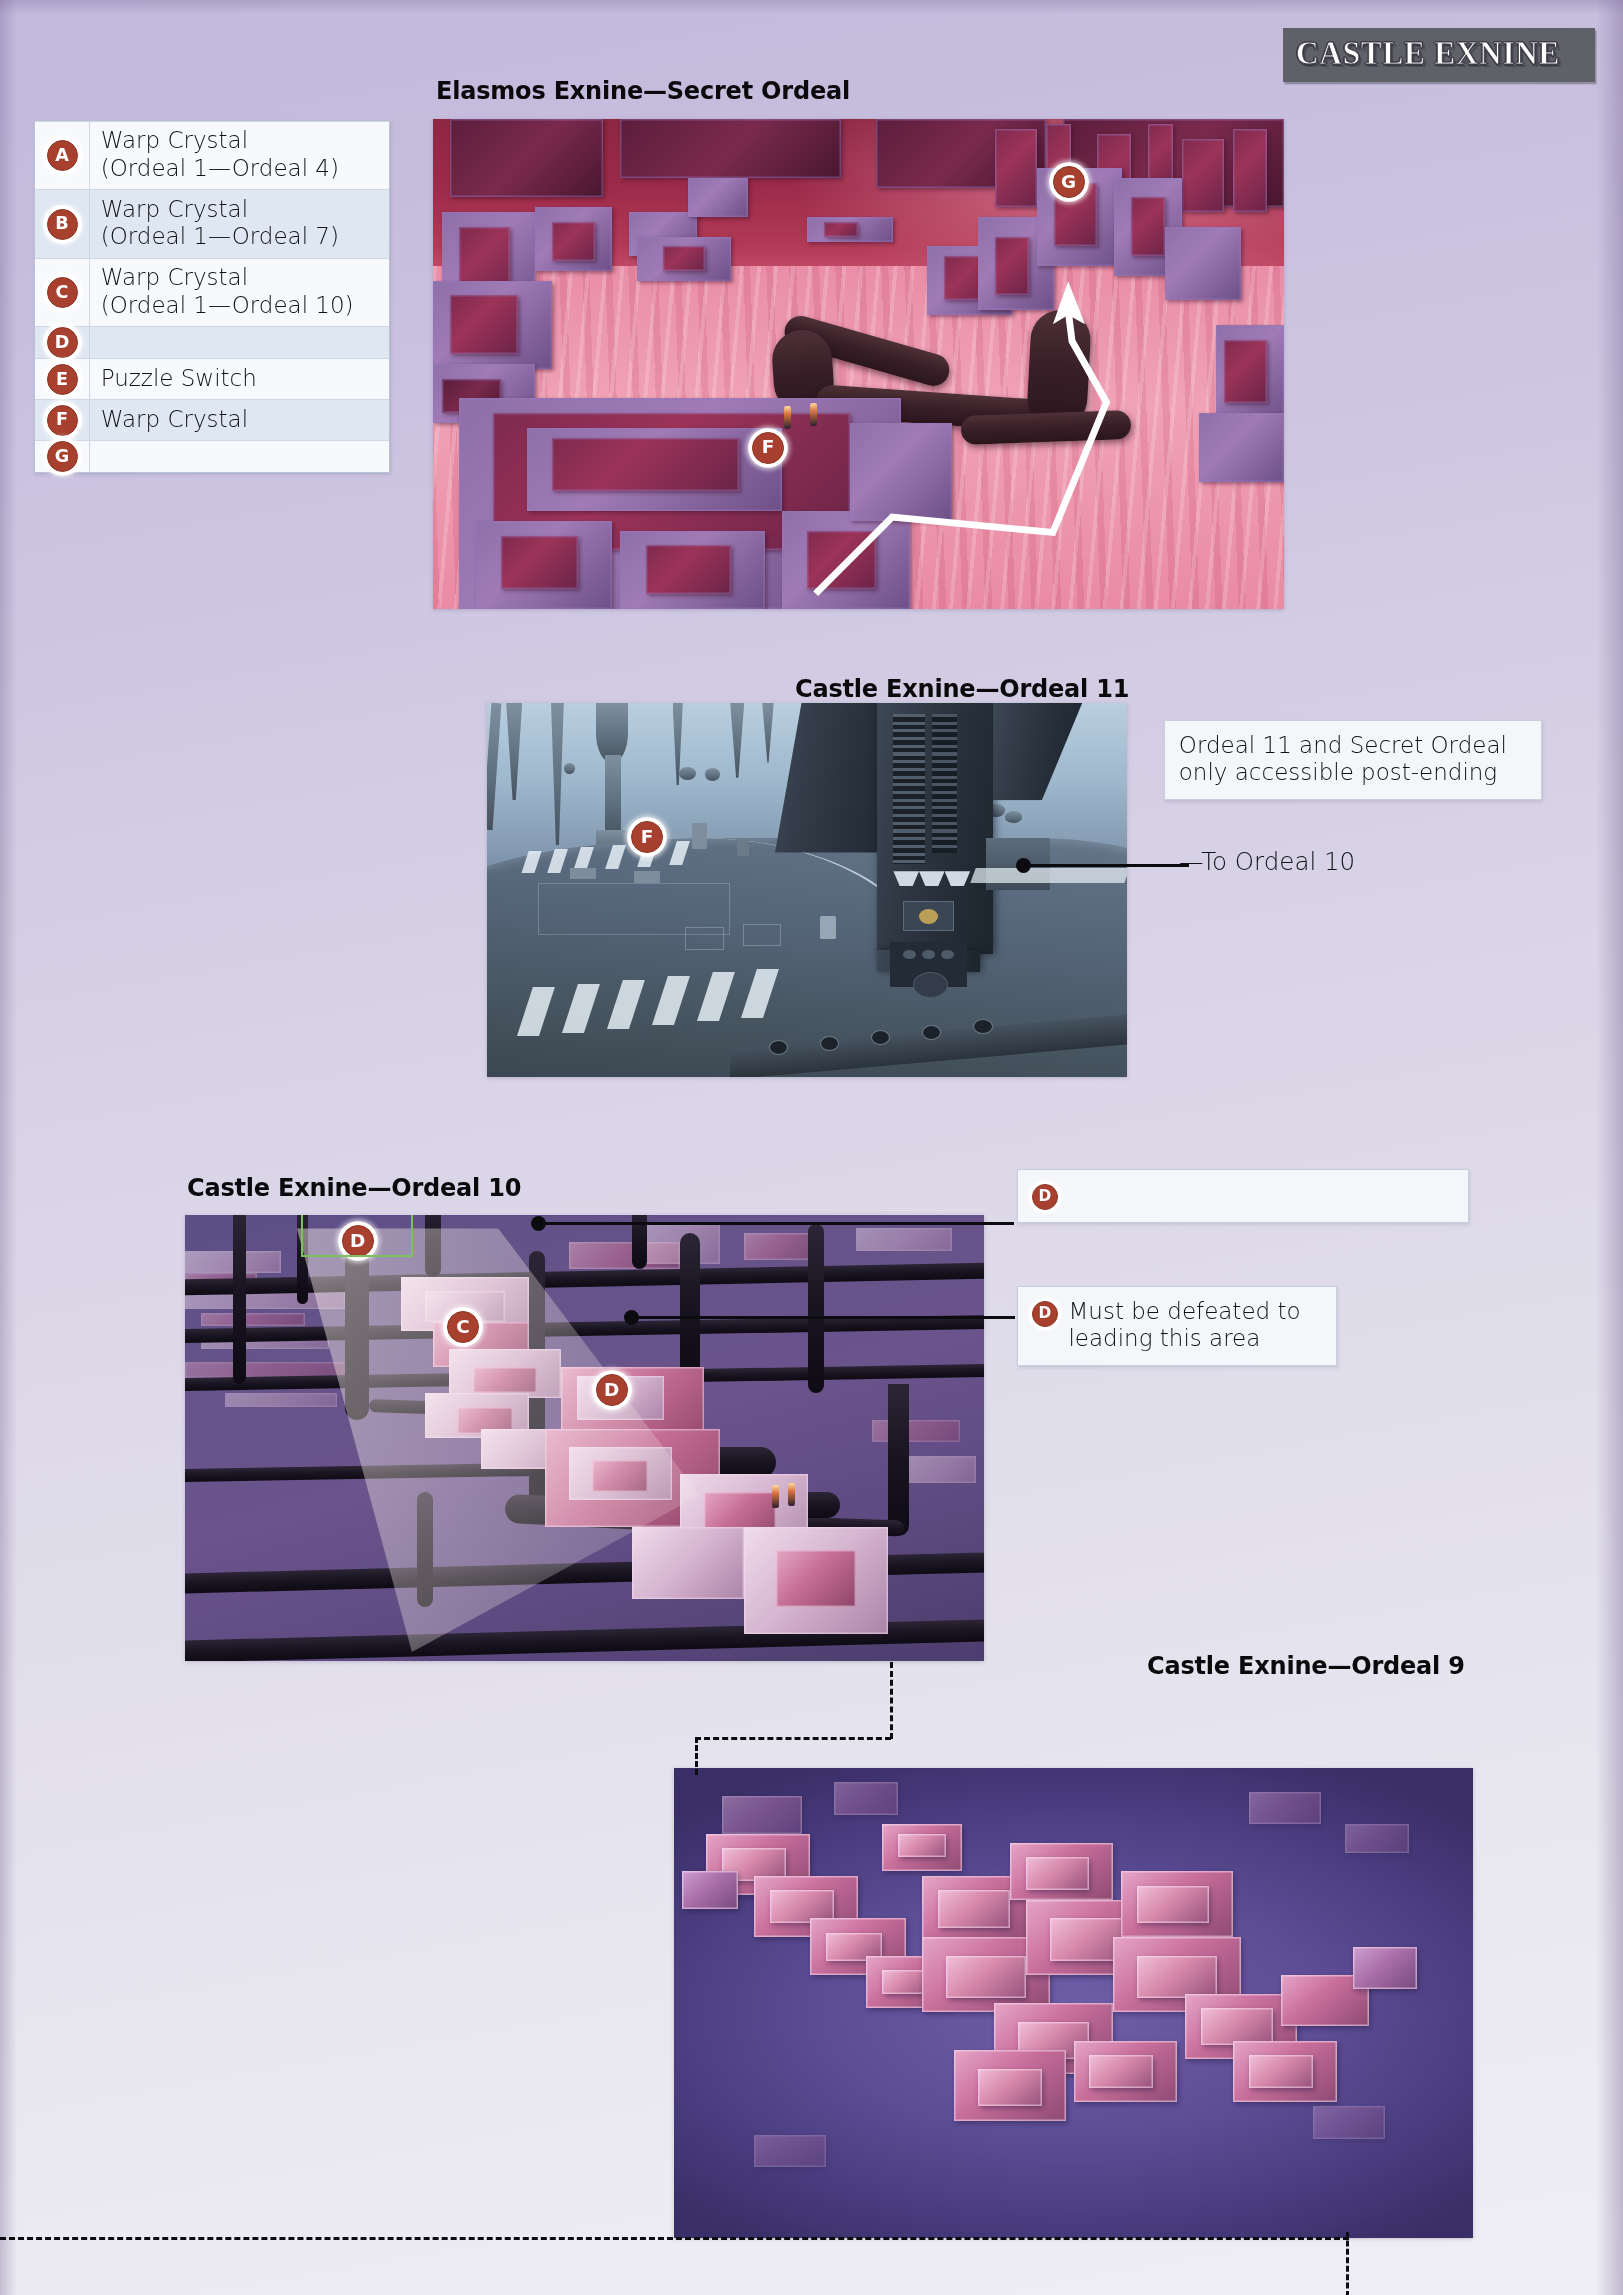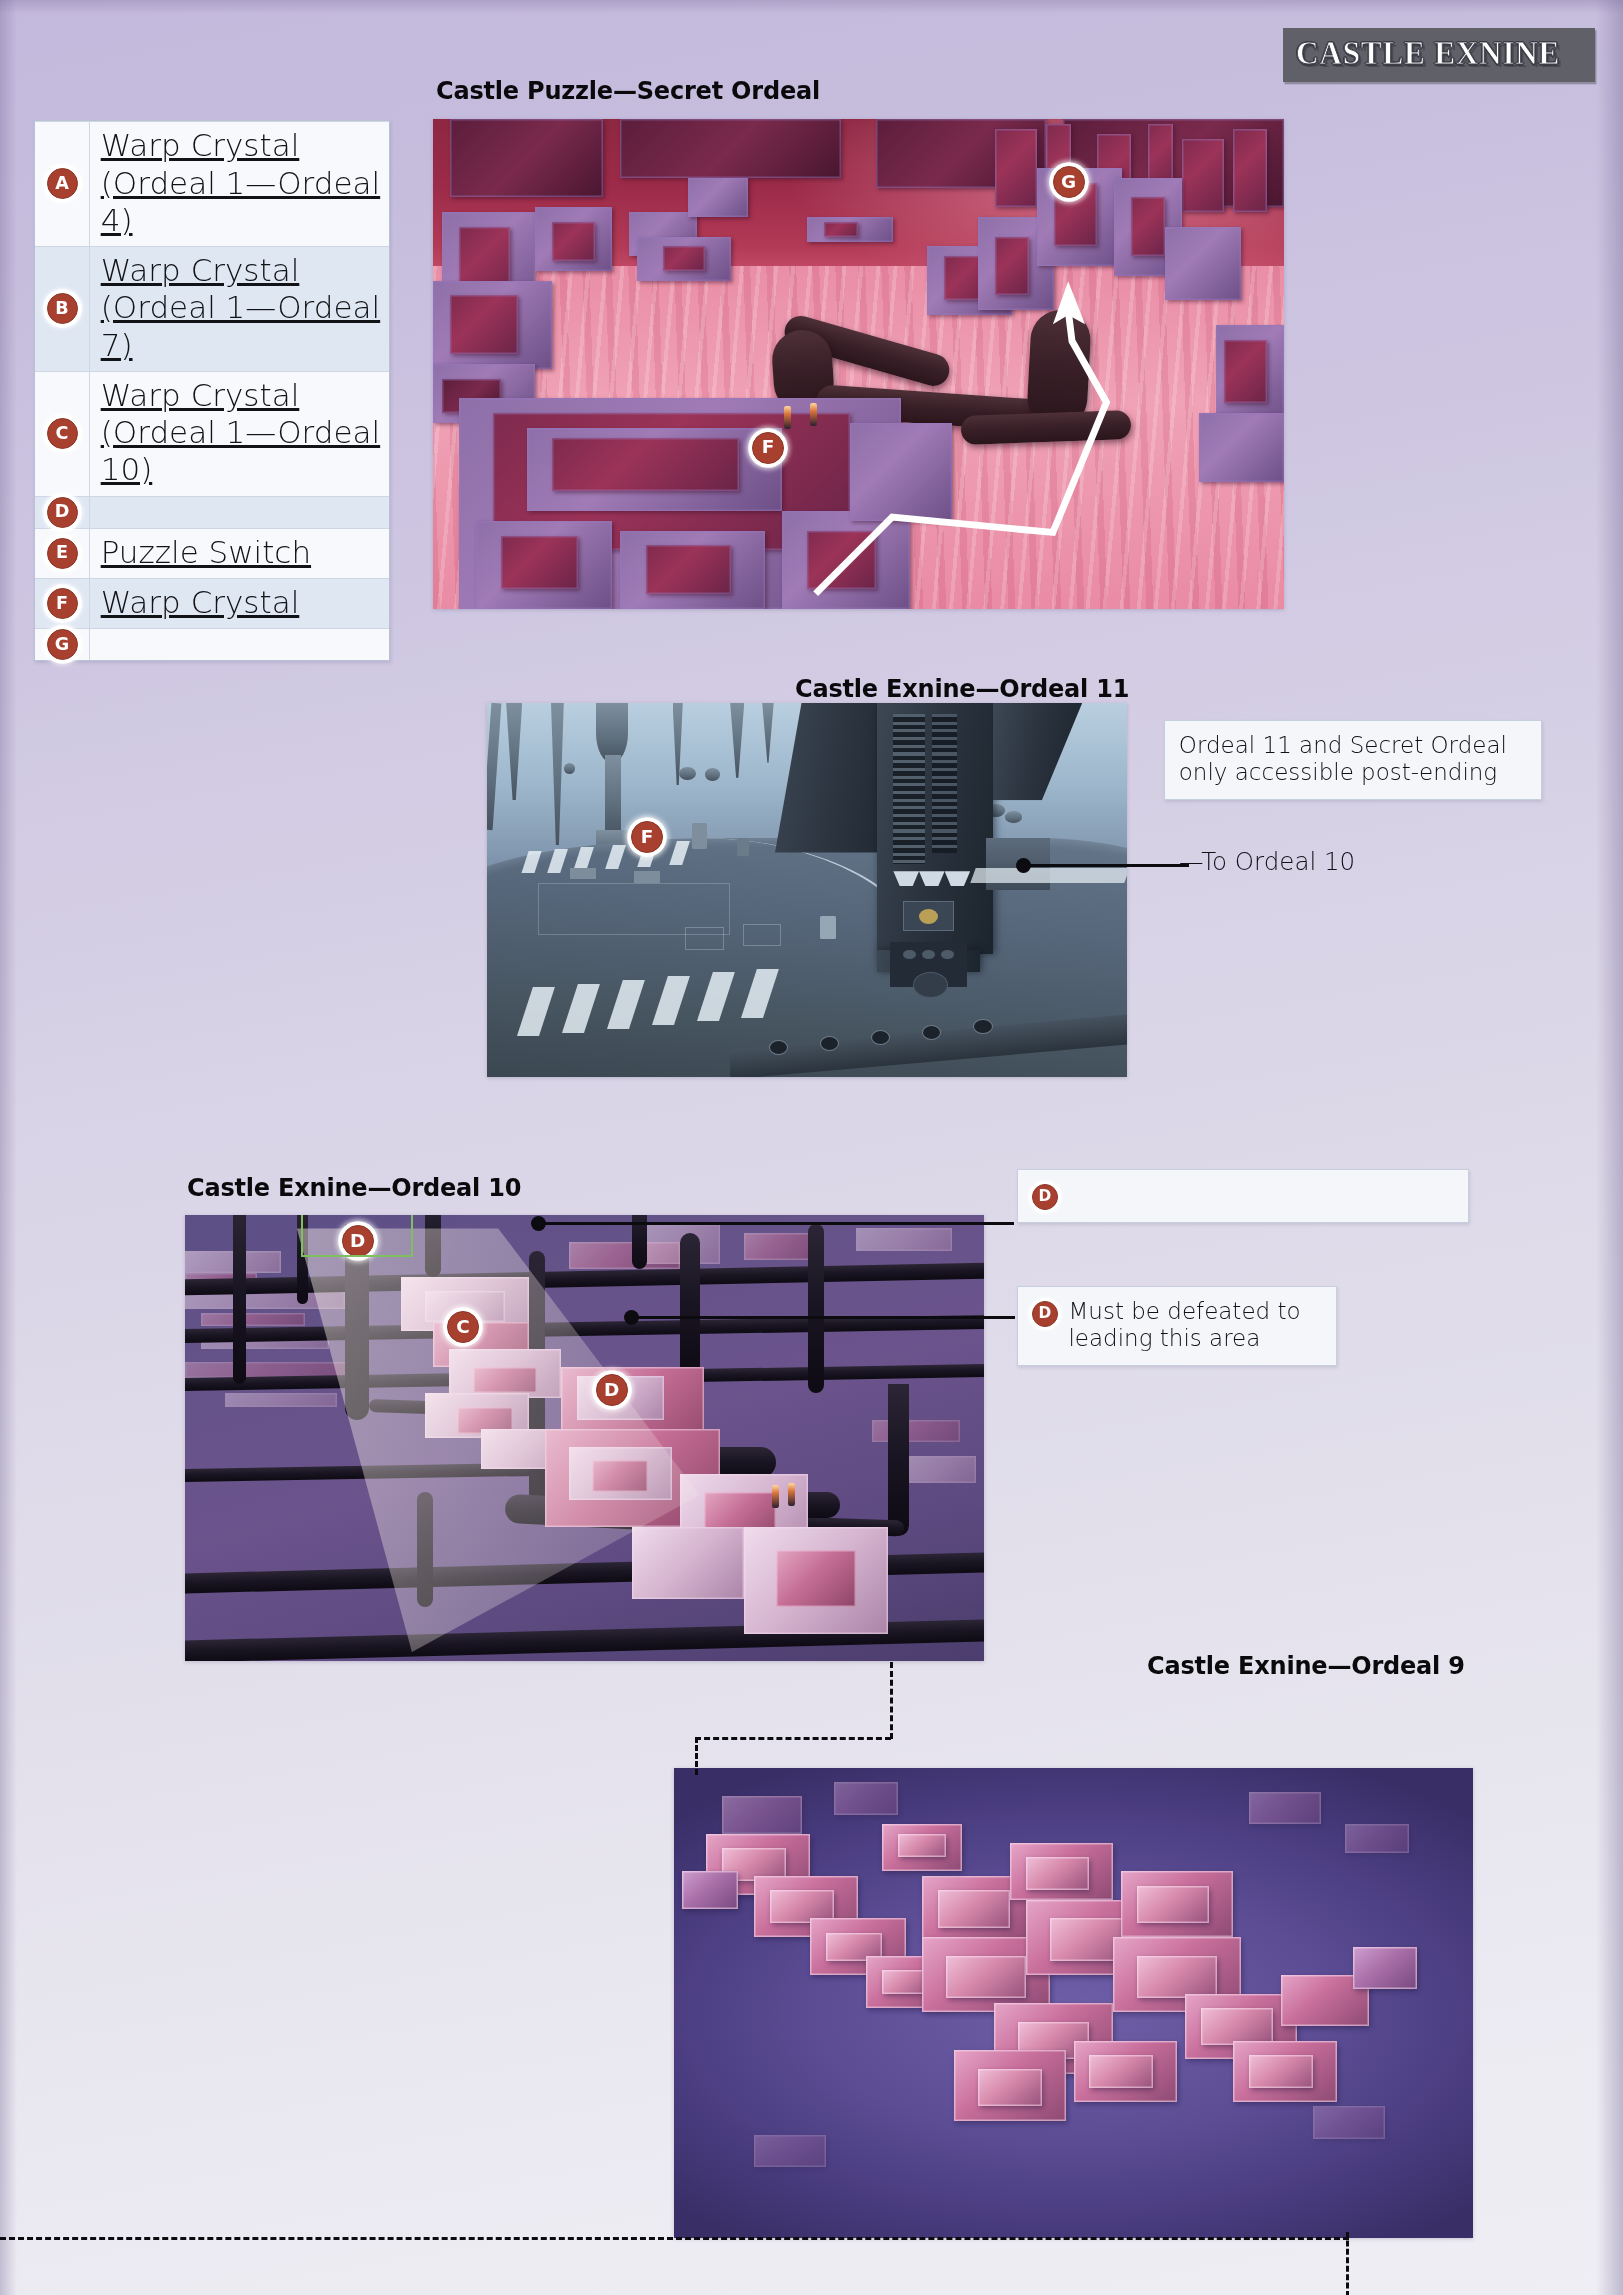--- a/index.html
+++ b/index.html
@@ -80,26 +80,25 @@
   }
   .legend-row.alt { background: #dfe7f3; }
   .legend-badge-cell {
     width: 55px; flex: 0 0 55px;
     display: flex; align-items: center; justify-content: center;
     border-right: 0.8px solid #ced6e4;
   }
   .legend-label-cell {
     flex: 1 1 auto;
     padding: 5.4px 7.7px 6.9px 10.7px;
-    font-size: 31px;
+    font-size: 23px;
     line-height: 1.20;
     color: #121316;
     font-family: "DejaVu Sans", sans-serif;
     font-weight: 300;
-    text-decoration: underline;
   }
   .legend-label-cell .sub { display:block; }
 
   
   .badge {
     display: inline-flex; align-items: center; justify-content: center;
     width: 31px; height: 31px; border-radius: 50%;
     background: #a8402f;
     color: #ffffff;
     font-family: "DejaVu Sans", sans-serif;
@@ -342,21 +341,21 @@
     </div>
   </div>
 
   <div class="legend-row">
     <div class="legend-badge-cell">
       <span class="badge">G</span>
     </div>
   </div>
 </div>
 
-<div class="map-title" style="left:436px; top:77px;">Castle Puzzle—Secret Ordeal</div>
+<div class="map-title" style="left:436px; top:77px;">Elasmos Exnine—Secret Ordeal</div>
 
 <div class="shot shot-secret">
   <div class="sea"></div>
 
   <div class="blk dark" style="left:2%;top:0;width:18%;height:16%;"></div>
   <div class="blk dark" style="left:22%;top:0;width:26%;height:12%;"></div>
   <div class="blk dark" style="left:52%;top:0;width:20%;height:14%;"></div>
   <div class="blk dark" style="left:74%;top:0;width:26%;height:18%;"></div>
   <div class="blk" style="left:66%;top:2%;width:5%;height:16%;"></div>
   <div class="blk" style="left:72%;top:1%;width:3%;height:20%;"></div>

